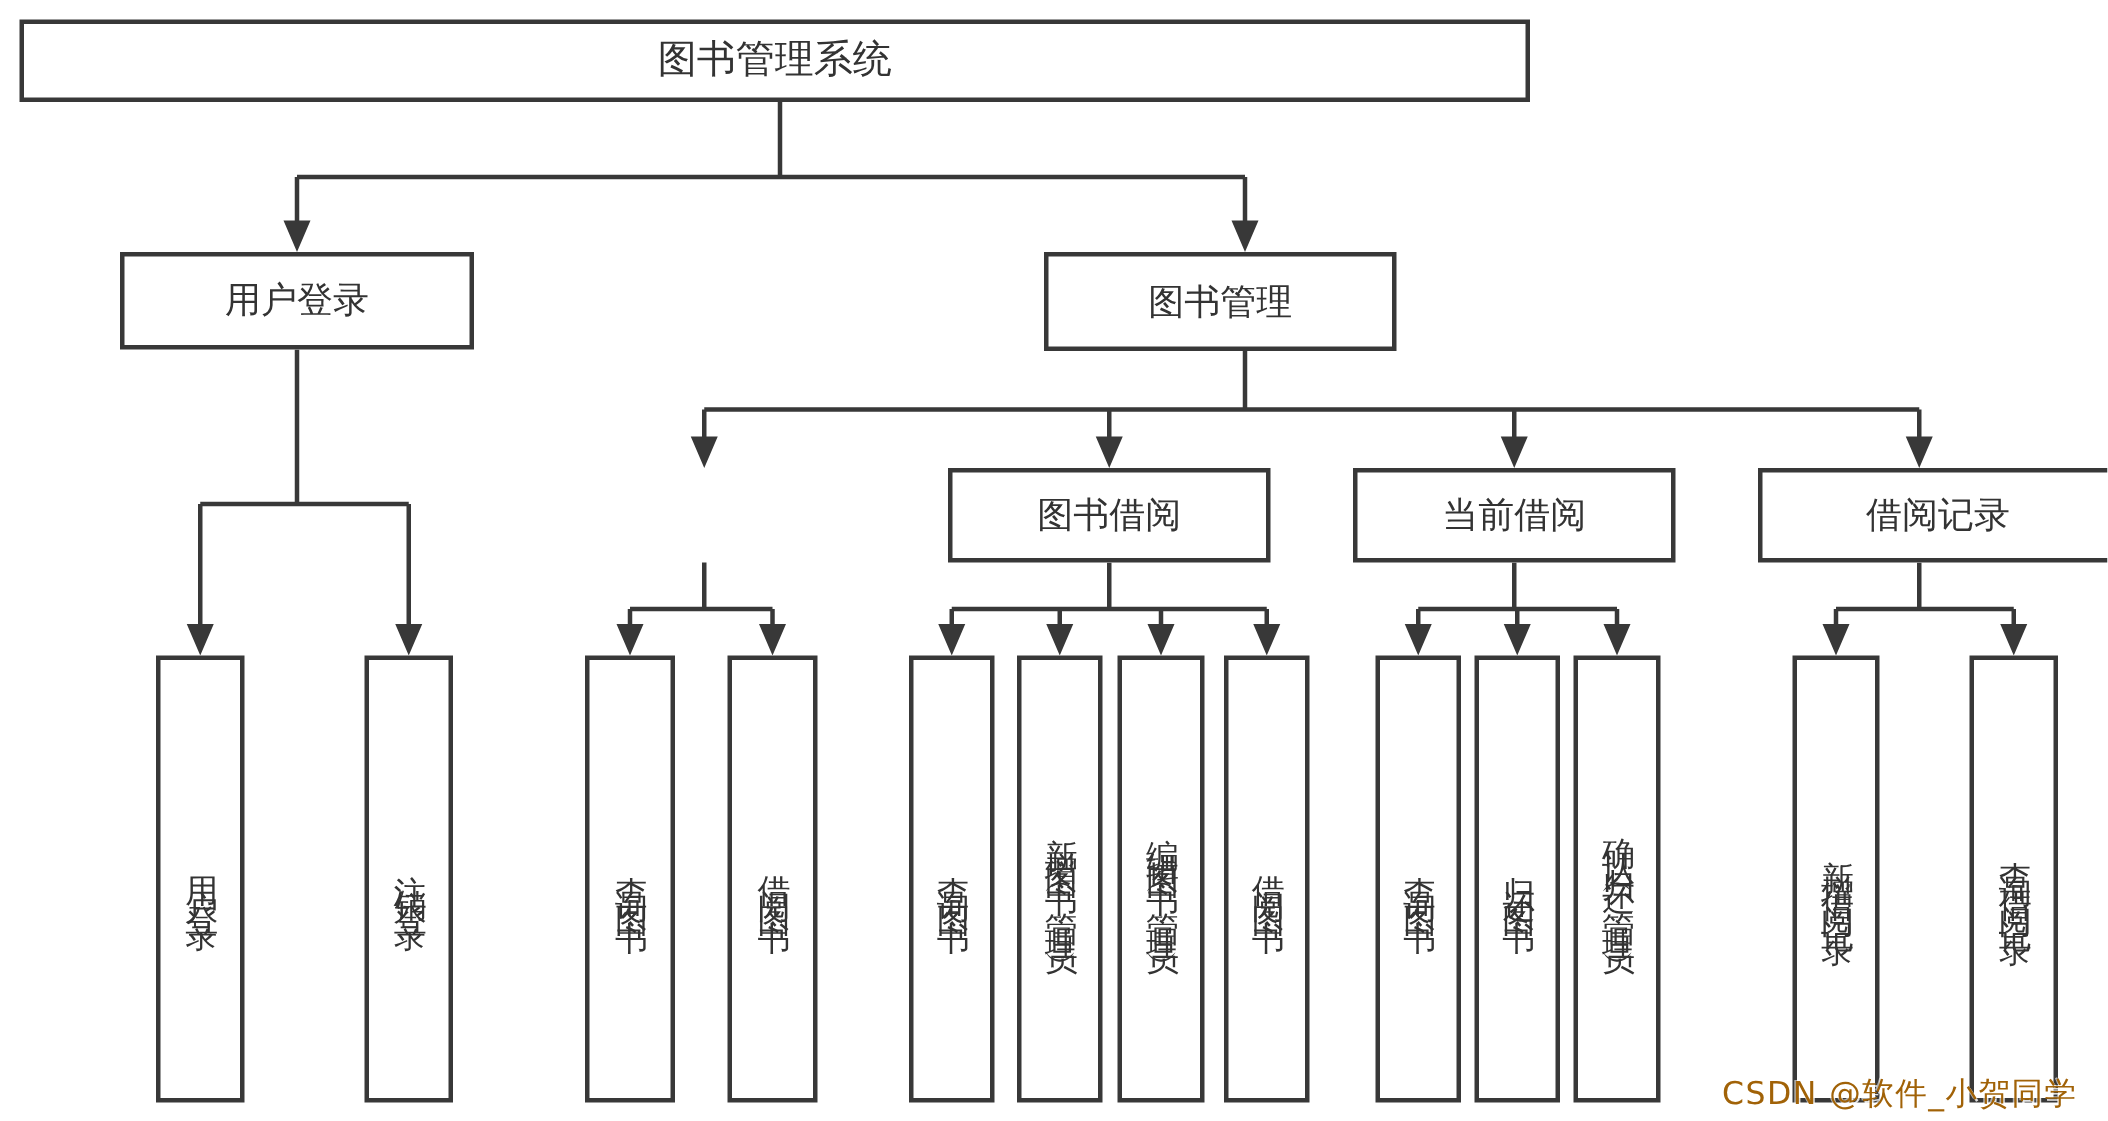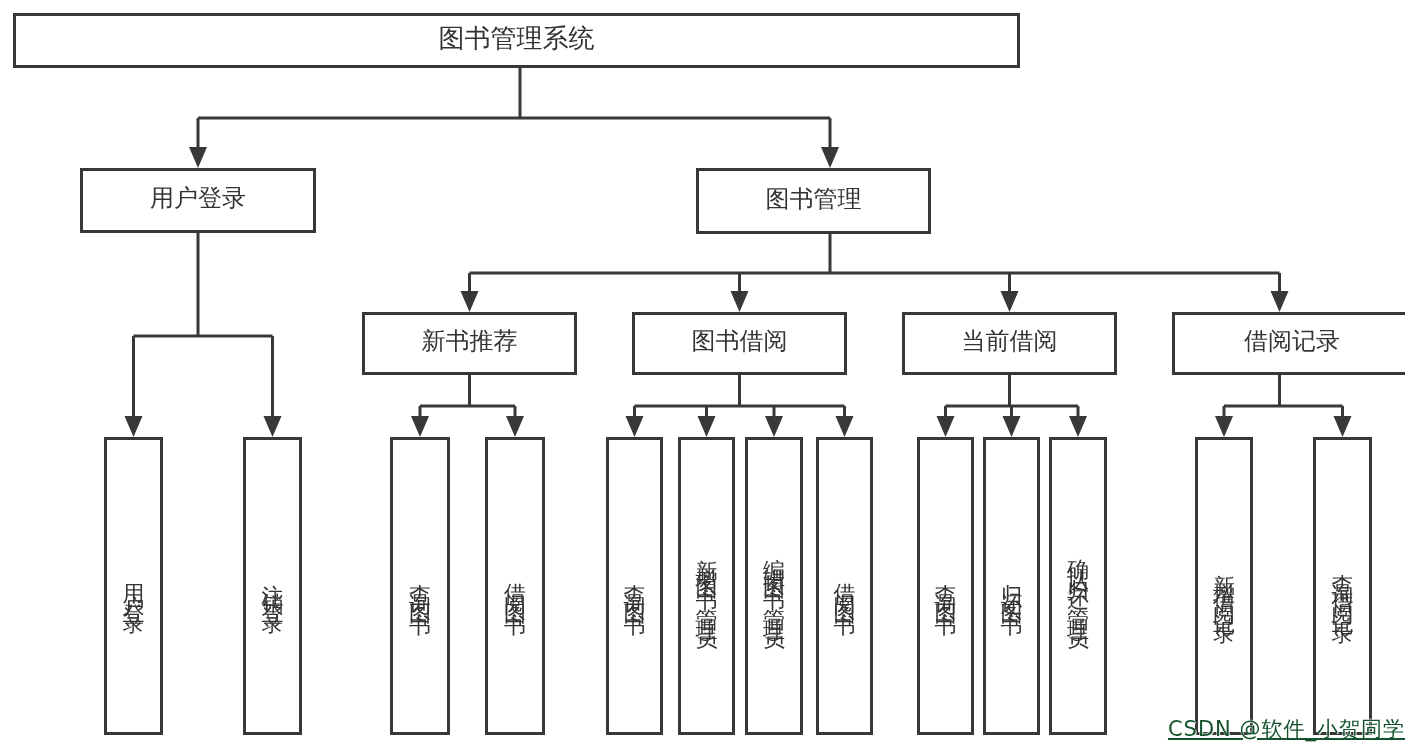--- a/index.html
+++ b/index.html
@@ -23,21 +23,21 @@
     background: #ffffff;
     border: 3px solid #383838;
     color: #333333;
     display: flex;
     align-items: center;
     justify-content: center;
     z-index: 1;
     line-height: 1.2;
     white-space: nowrap;
   }
-  .hbox { font-size: 24px; font-family: Liberation Mono, monospace; }
+  .hbox { font-size: 24px; }
   .rootbox { left: 13px; top: 13px; width: 1007px; height: 55px; font-size: 26px; }
   .vbox {
     top: 437px;
     height: 298px;
     writing-mode: vertical-rl;
     text-orientation: mixed;
     font-size: 22px;
     letter-spacing: 10px;
     line-height: 1;
     white-space: normal;
@@ -59,28 +59,27 @@
   .l6  { left: 678px;  width: 57px; }
   .l7  { left: 745px;  width: 58px; }
   .l8  { left: 816px;  width: 57px; }
   .l9  { left: 917px;  width: 57px; }
   .l10 { left: 983px;  width: 57px; }
   .l11 { left: 1049px; width: 58px; }
   .l12 { left: 1195px; width: 58px; }
   .l13 { left: 1313px; width: 59px; }
   .watermark {
     position: absolute;
-    right: 0;
+    right: 20px;
     bottom: 4px;
     z-index: 2;
     font-size: 21px;
-    color: #14532d;
+    color: #a16207;
     text-shadow: 1px 1px 0 rgba(255,255,255,0.85), -1px -1px 0 rgba(255,255,255,0.6);
     letter-spacing: 1px;
-    text-decoration: underline;
   }
 </style>
 </head>
 <body>
 
 <div class="canvas">
 
   <svg class="wires" viewBox="0 0 1405 747" xmlns="http://www.w3.org/2000/svg">
     <path fill="none" stroke="#383838" stroke-width="3" d="M520 68 V118 M198 118 H830 M198 118 V148 M830 118 V148
          M198 233 V336 M133.5 336 H272.5 M133.5 336 V418 M272.5 336 V418
@@ -96,21 +95,20 @@
          M625.5 416h18l-9 21z M697.5 416h18l-9 21z M765 416h18l-9 21z M835.5 416h18l-9 21z
          M936.5 416h18l-9 21z M1002.5 416h18l-9 21z M1069 416h18l-9 21z
          M1215 416h18l-9 21z M1333.5 416h18l-9 21z"></path>
   </svg>
 
   <div class="box hbox rootbox">图书管理系统</div>
 
   <div class="box hbox n-user">用户登录</div>
   <div class="box hbox n-book">图书管理</div>
 
-  <div class="box hbox m1">新书推荐</div>
   <div class="box hbox m3">当前借阅</div>
   <div class="box hbox m2">图书借阅</div>
   <div class="box hbox m4">借阅记录</div>
 
   <div class="box vbox l1">用户登录</div>
   <div class="box vbox l2">注销登录</div>
 
   <div class="box vbox l3">查询图书</div>
   <div class="box vbox l4">借阅图书</div>
 

